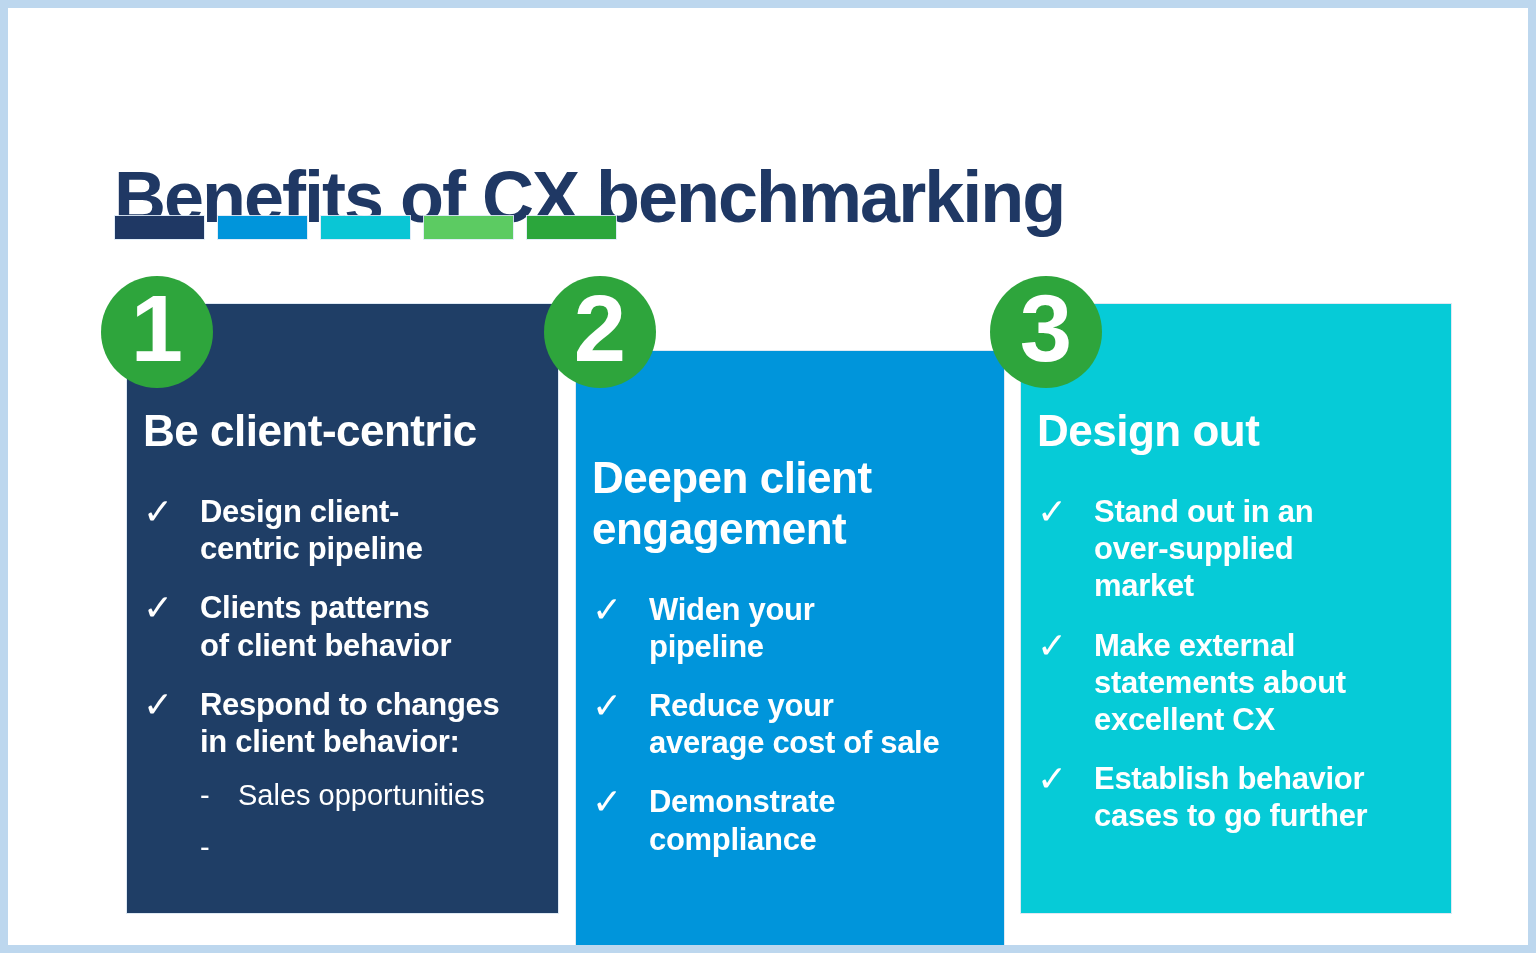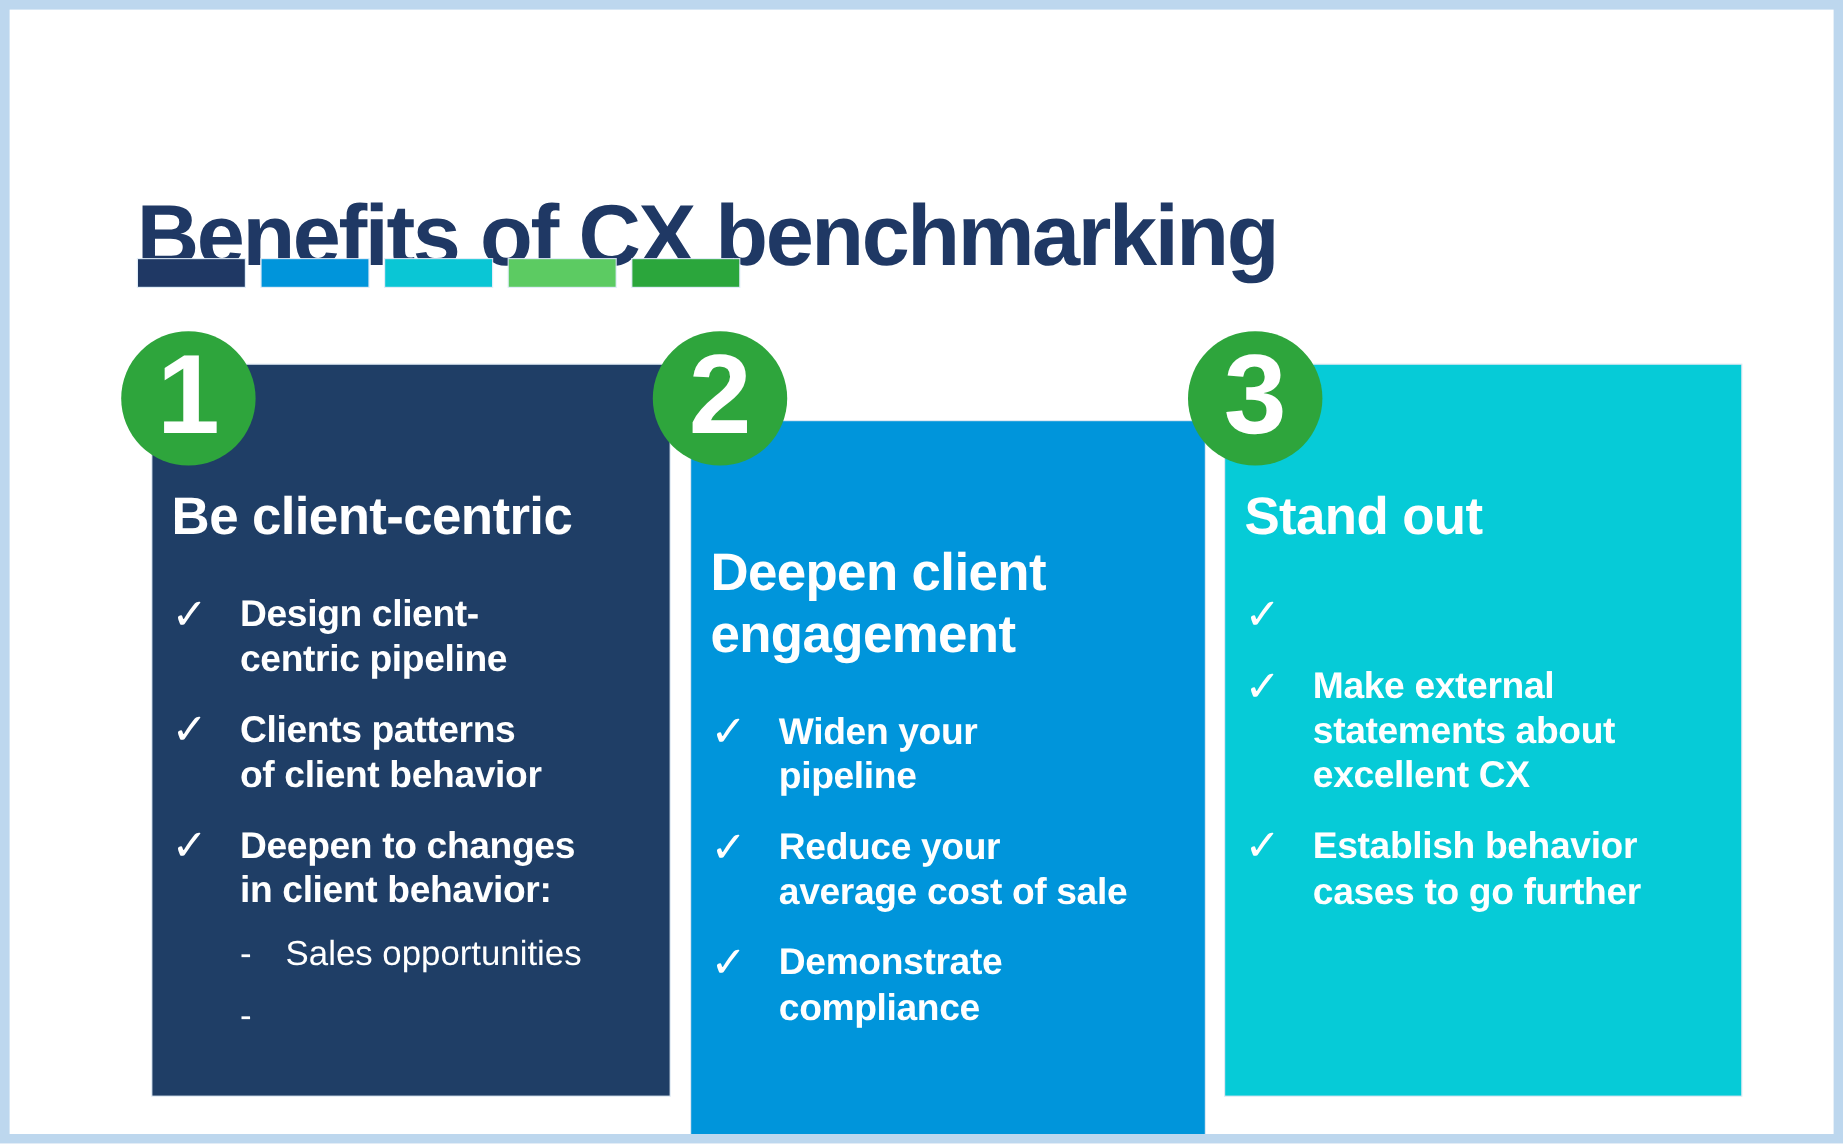--- a/index.html
+++ b/index.html
@@ -146,21 +146,21 @@
 centric pipeline</span>
       </div>
       <div class="item">
         <span class="check">✓</span>
         <span class="item-text">Clients patterns
 of client behavior</span>
       </div>
       <div class="item">
         <span class="check">✓</span>
         <div>
-          <span class="item-text">Deepen to changes
+          <span class="item-text">Respond to changes
 in client behavior:</span>
           <div class="subitems">
             <div class="subitem">
               <span class="dash">-</span>
               <span>Sales opportunities</span>
             </div>
             <div class="subitem">
               <span class="dash">-</span>
             </div>
           </div>
@@ -185,24 +185,27 @@
       </div>
       <div class="item">
         <span class="check">✓</span>
         <span class="item-text">Demonstrate
 compliance</span>
       </div>
     </div>
   </section>
 
   <section class="col col-3" style="background: rgb(6, 203, 215);">
-    <h2 class="col-title">Stand out</h2>
+    <h2 class="col-title">Design out</h2>
     <div class="items">
       <div class="item">
         <span class="check">✓</span>
+        <span class="item-text">Stand out in an
+over-supplied
+market</span>
       </div>
       <div class="item">
         <span class="check">✓</span>
         <span class="item-text">Make external
 statements about
 excellent CX</span>
       </div>
       <div class="item">
         <span class="check">✓</span>
         <span class="item-text">Establish behavior

